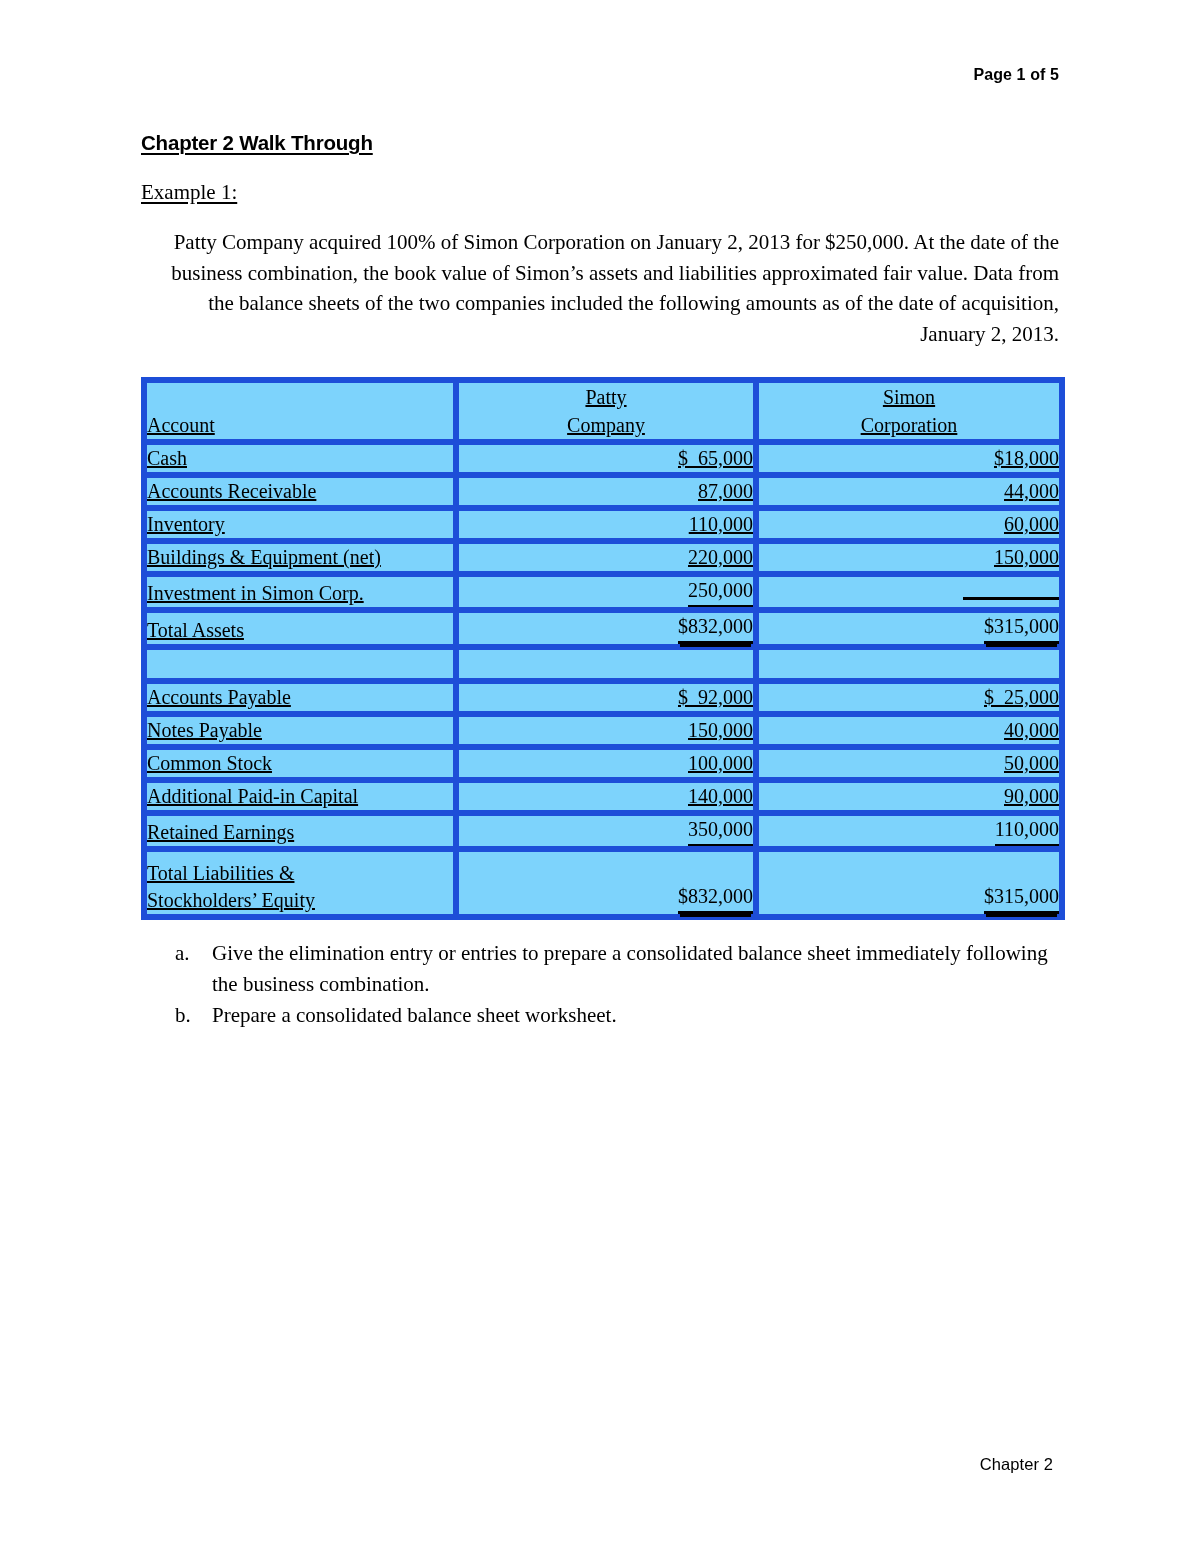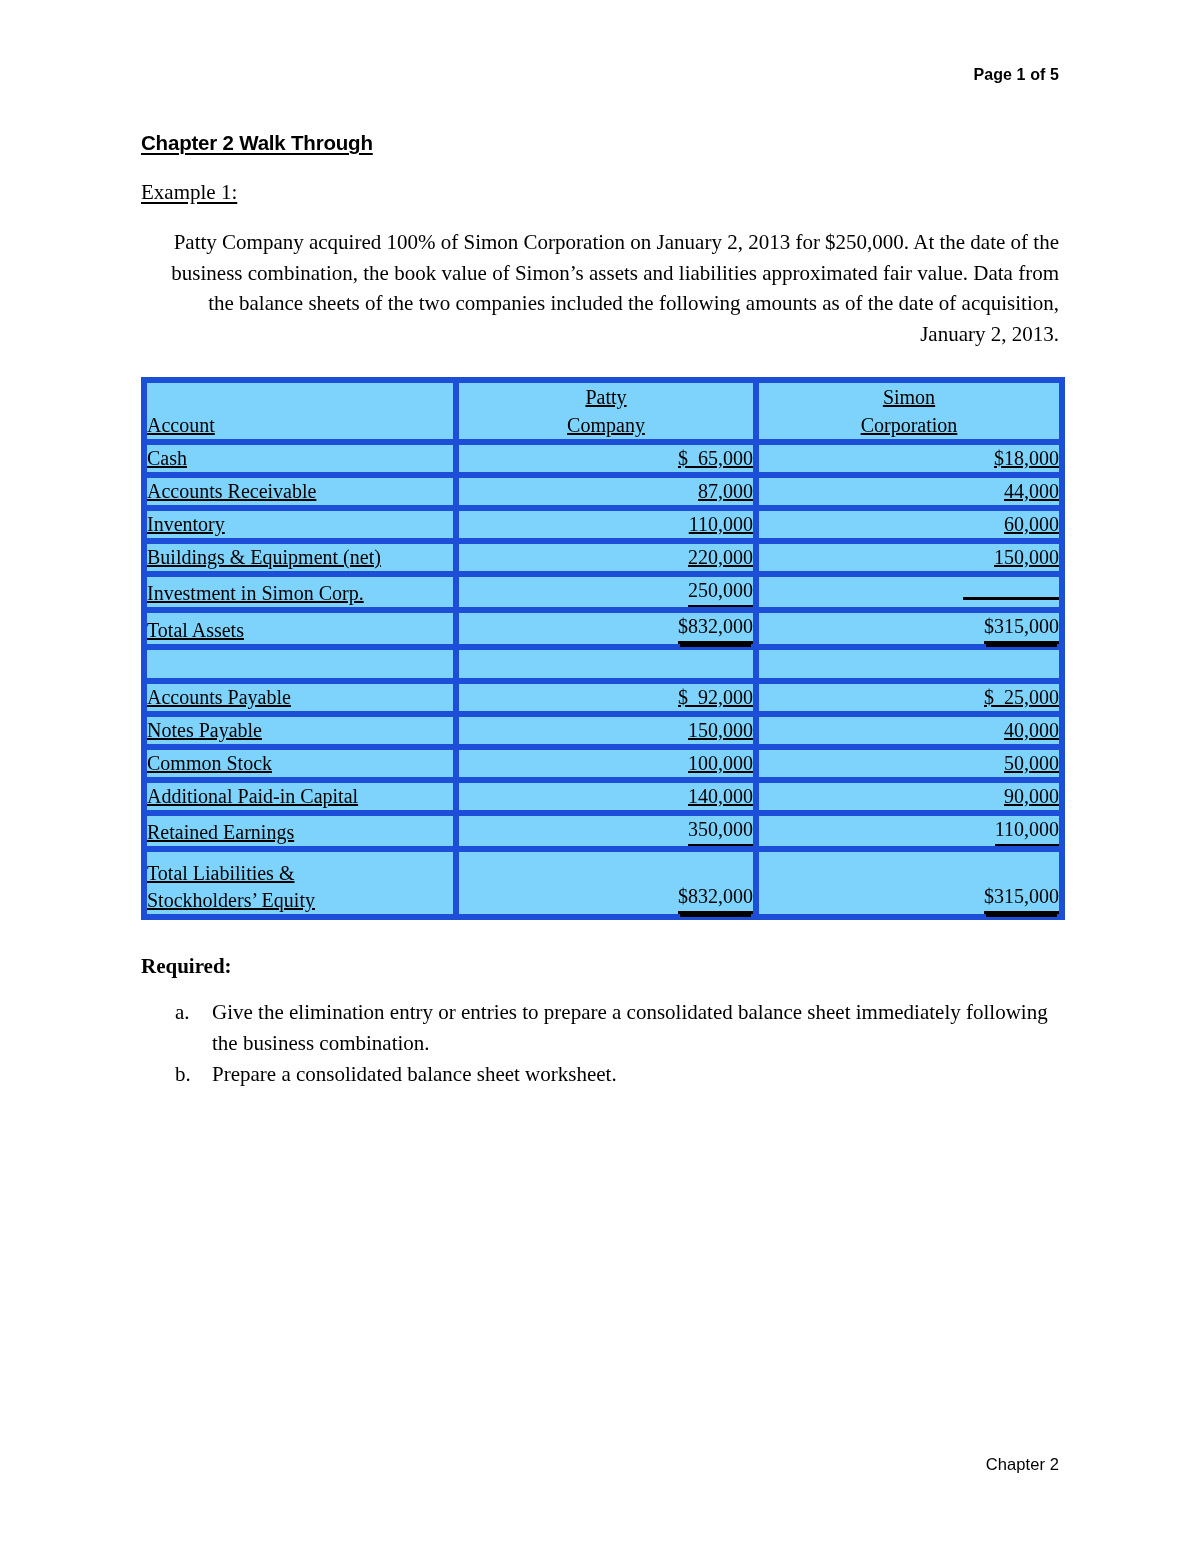--- a/index.html
+++ b/index.html
@@ -23,21 +23,21 @@
     top: 66px;
     right: 141px;
     font-family: "Liberation Sans", sans-serif;
     font-weight: bold;
     font-size: 16px;
     letter-spacing: 0.1px;
   }
   .running-foot {
     position: absolute;
     top: 1455px;
-    right: 141px;
+    right: 147px;
     font-family: "Liberation Sans", sans-serif;
     font-size: 16.5px;
     letter-spacing: 0.1px;
   }
 
   
   .content {
     position: absolute;
     left: 141px;
     top: 131px;
@@ -256,21 +256,20 @@
             <td class="cell-account">
               <div>Total Liabilities &amp;</div>
               <div>Stockholders’ Equity</div>
             </td>
             <td class="cell-num"><span class="u-double">$832,000</span></td>
             <td class="cell-num"><span class="u-double">$315,000</span></td>
           </tr>
         </tbody>
     </table>
 
-    <div class="required-head">Required:</div>
 
     <ol class="required-list">
 
     <li><span class="marker">a.</span><span>Give the elimination entry or entries to prepare a consolidated balance sheet immediately following the business combination.</span></li>
         <li><span class="marker">b.</span><span>Prepare a consolidated balance sheet worksheet.</span></li>
       </ol>
 
   </div>
 
   <div class="running-foot">Chapter 2</div>

